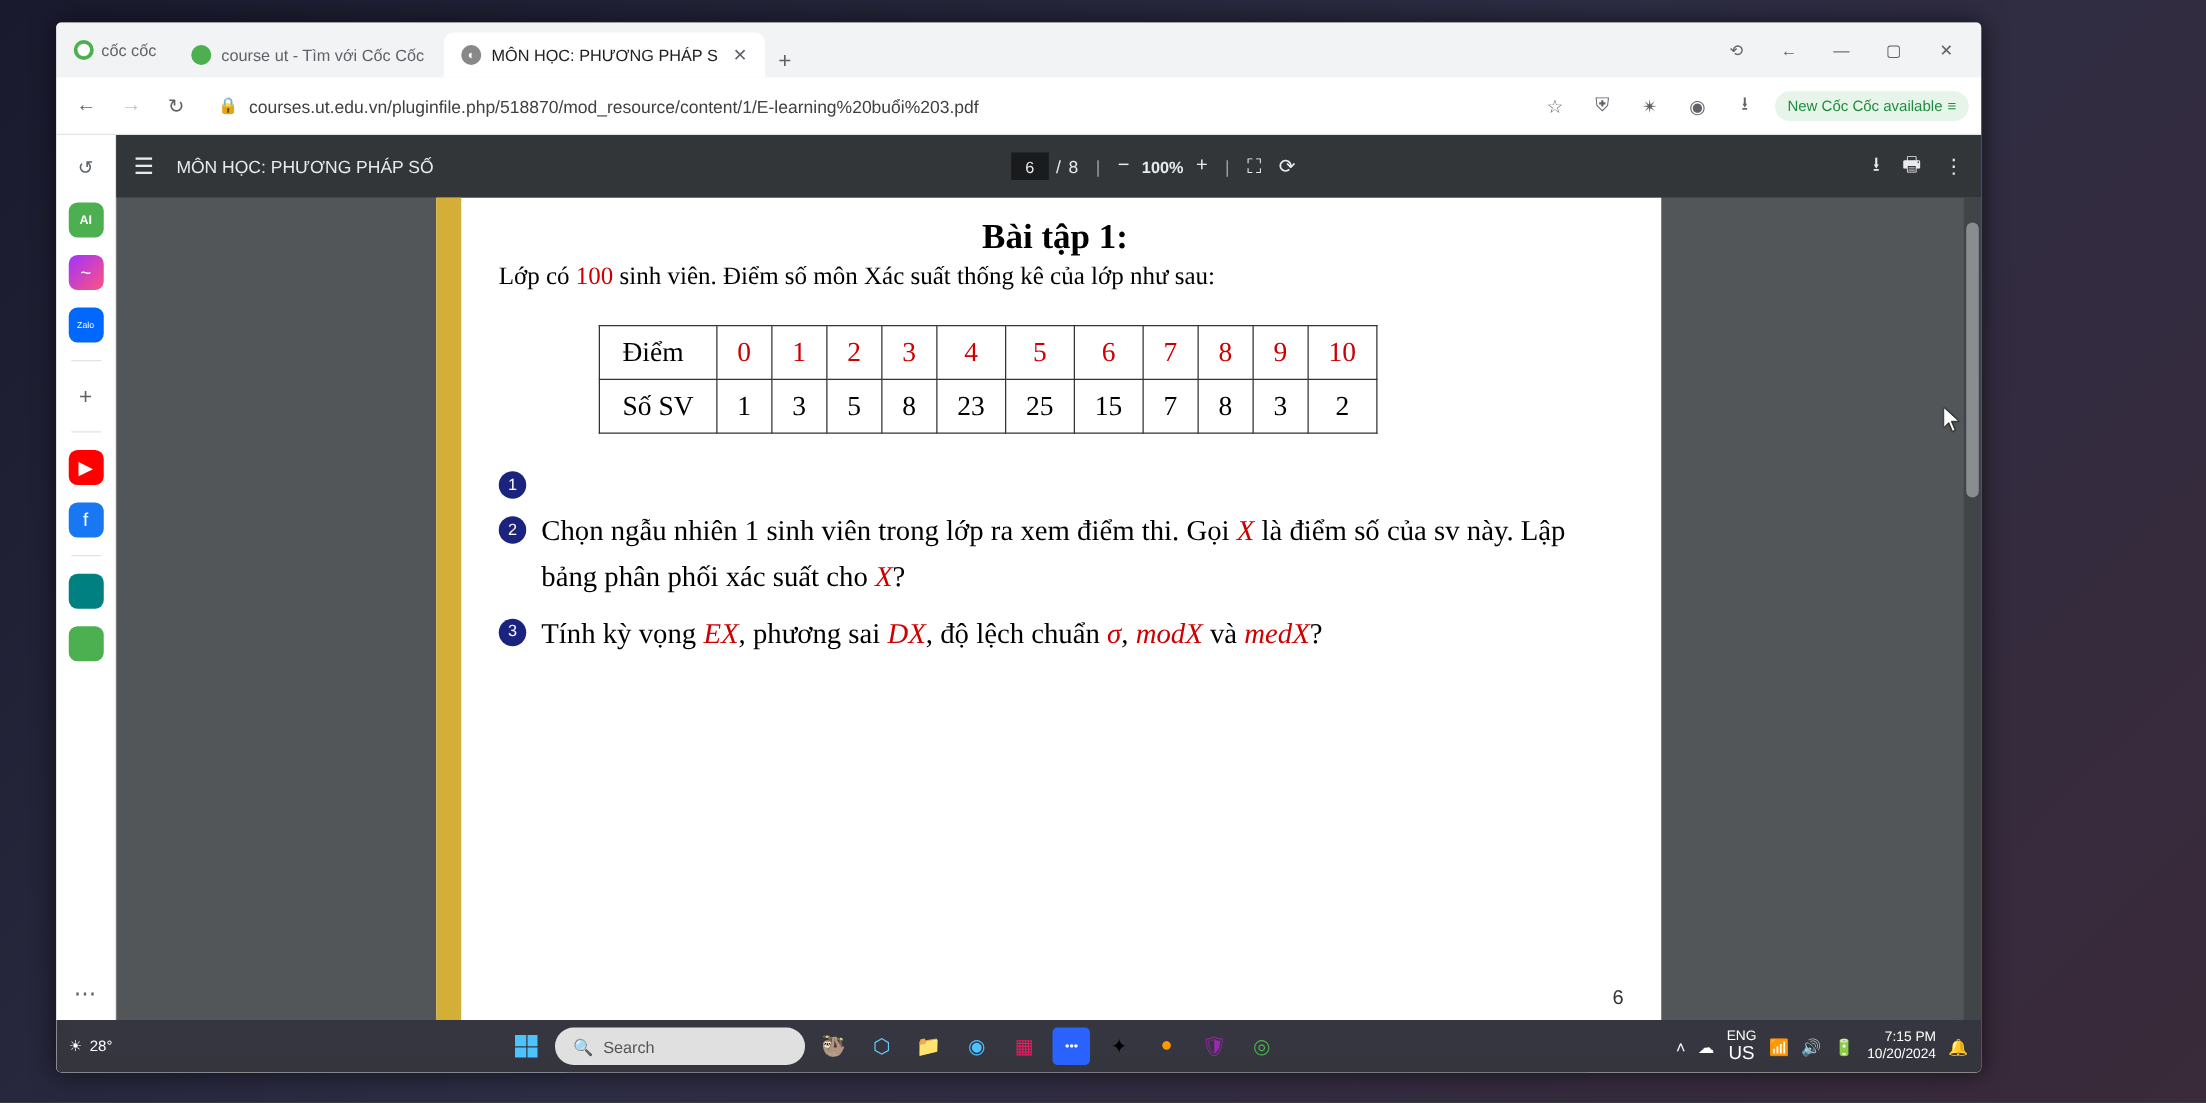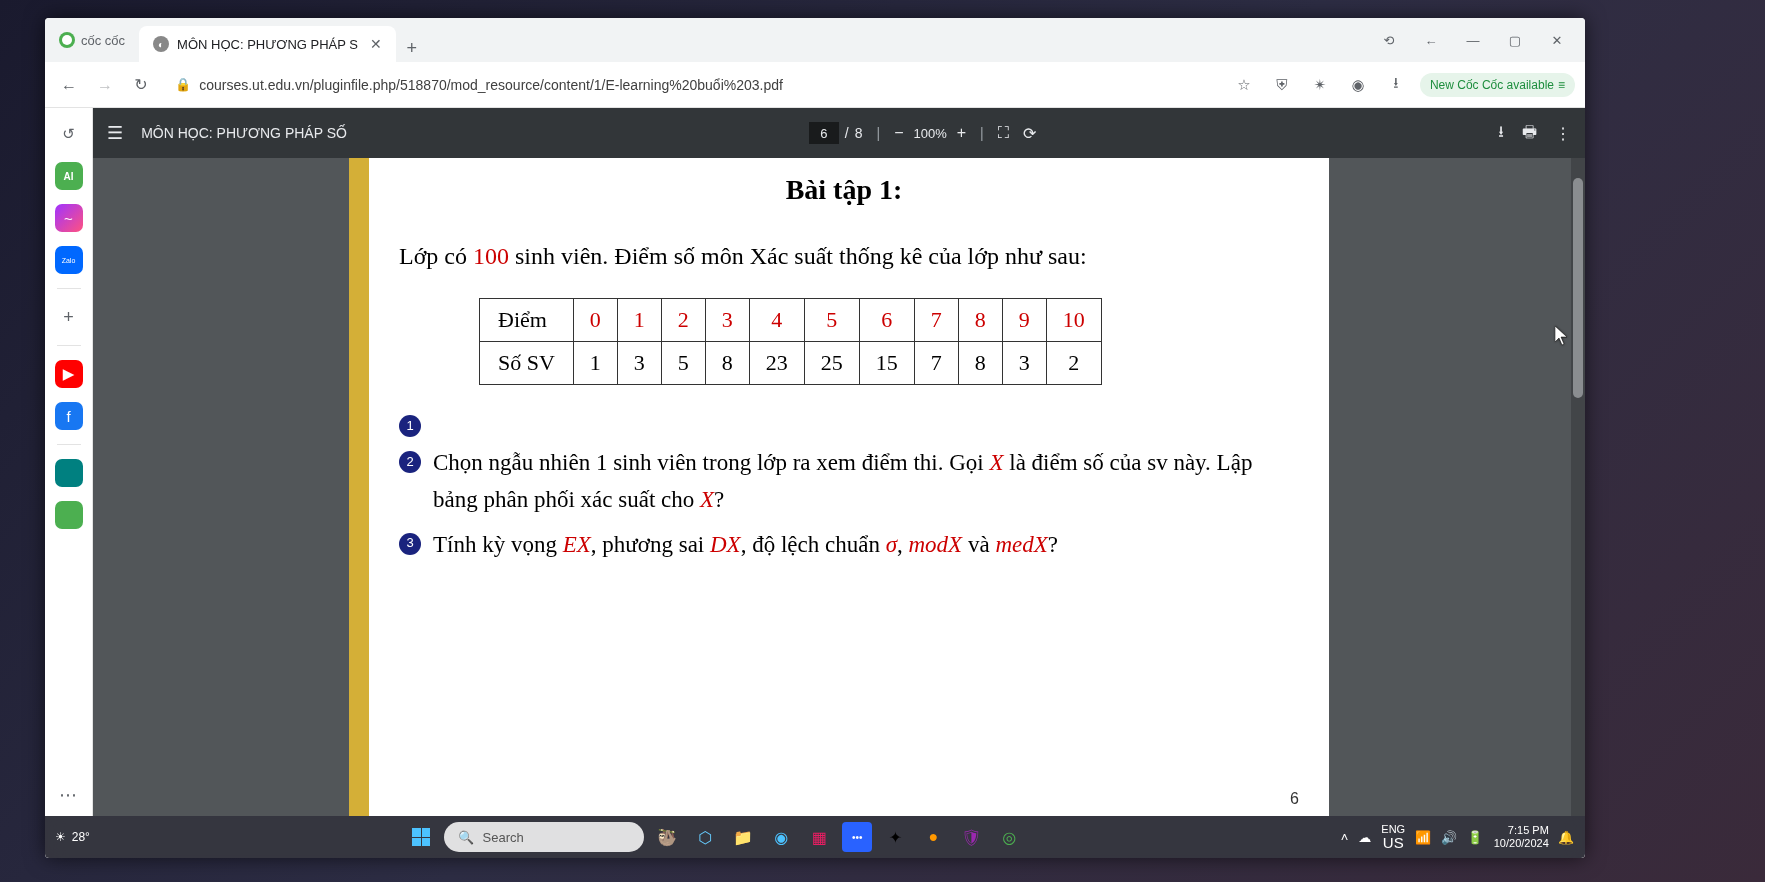--- a/index.html
+++ b/index.html
@@ -121,21 +121,21 @@
 .pdf-toolbar-center { flex: 1; display: flex; align-items: center; justify-content: center; gap: 14px; }
 .pdf-page { display: flex; align-items: center; gap: 6px; }
 .pdf-page-cur {
   background: #191b1c; color: #e8eaed;
   width: 30px; height: 22px; text-align: center;
   border: none; font-size: 13px;
 }
 .pdf-sep { color: #9aa0a6; }
 .pdf-zoom { display: flex; align-items: center; gap: 10px; }
 .pdf-zoom-btn { font-size: 16px; color: #e8eaed; }
-.pdf-zoom-val { font-size: 13px; }
+.pdf-zoom-val { font-size: 13px; font-weight: bold; }
 .pdf-right { display: flex; align-items: center; gap: 18px; }
 .pdf-ico { font-size: 16px; }
 
 .pdf-canvas {
   flex: 1; overflow: auto;
   display: flex; justify-content: center;
   padding: 0;
 }
 .slide-wrap {
   background: #fff; width: 980px;
@@ -144,21 +144,21 @@
   margin-top: 0;
 }
 .slide-inner {
   padding: 16px 40px 16px 30px;
   font-family: "Times New Roman", serif;
 }
 .bai-tap {
   font-size: 28px; font-weight: bold; text-align: center;
 }
 .para {
-  font-size: 24px; margin-top: 32px; line-height: 1.5;
+  font-size: 20px; margin-top: 0; line-height: 1.5;
 }
 .num-red { color: #c00; }
 
 .score-table {
   border-collapse: collapse; margin: 24px auto 24px 80px;
   font-size: 22px;
 }
 .score-table td {
   border: 1.5px solid #333; padding: 8px 16px; text-align: center;
 }
@@ -243,20 +243,24 @@
 <body>
 
 <div class="photo-bg"></div>
 
 <div class="laptop-screen">
 
   <div class="titlebar">
     <div class="brand">
       <span class="brand-logo"></span>
       <span>cốc cốc</span>
+    </div>
+    <div class="tab">
+      <span class="tab-icon green"></span>
+      <span>course ut - Tìm với Cốc Cốc</span>
     </div>
     <div class="tab active">
       <span class="tab-icon">◐</span>
       <span>MÔN HỌC: PHƯƠNG PHÁP S</span>
       <span class="tab-close">✕</span>
     </div>
     <div class="newtab">+</div>
     <div class="titlebar-spacer"></div>
     <div class="win-controls">
       <div class="win-btn">

